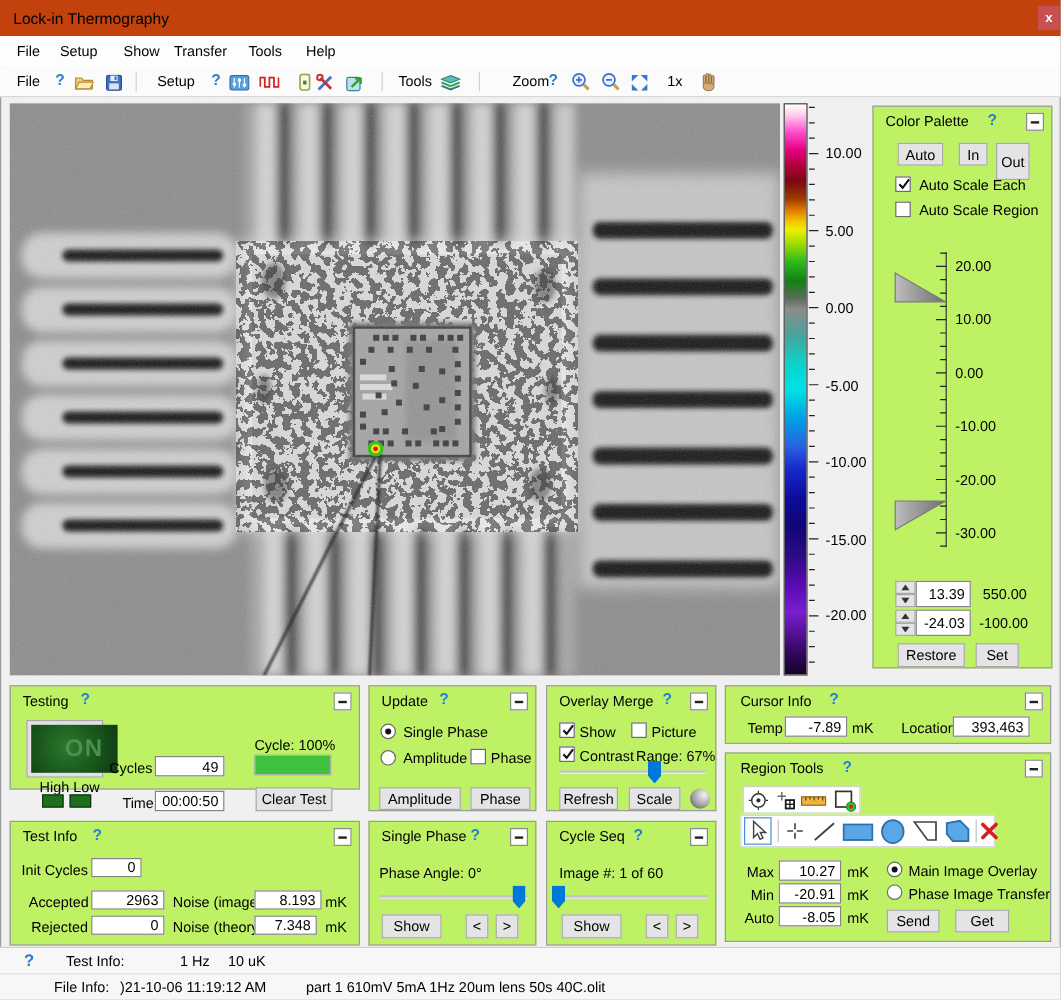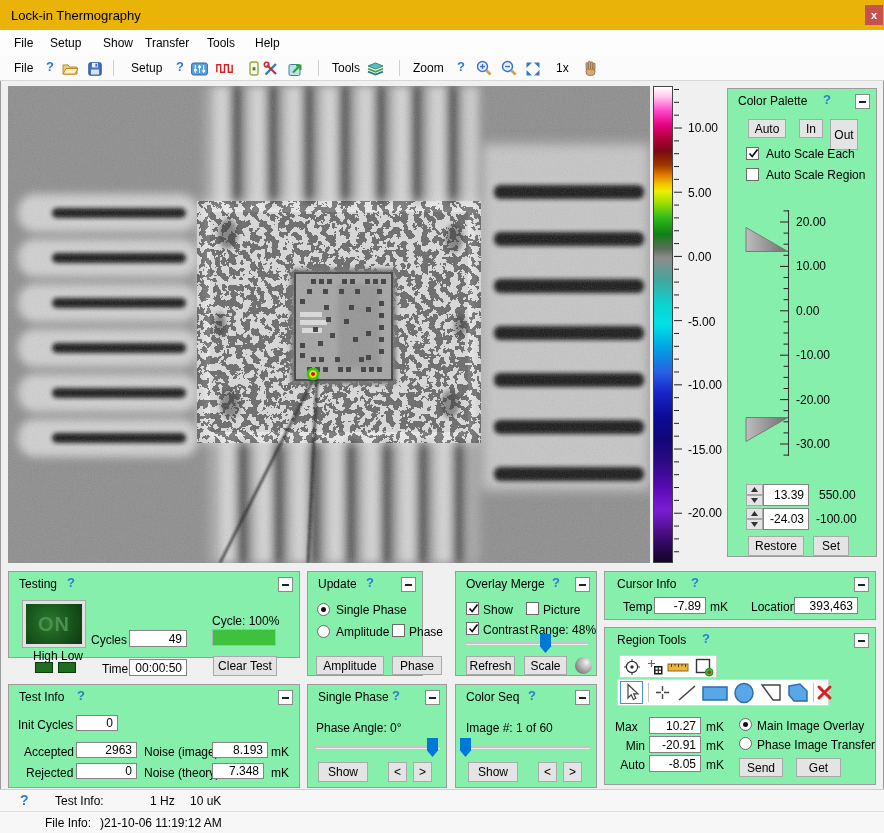--- a/index.html
+++ b/index.html
@@ -3,51 +3,51 @@
 <meta charset="utf-8">
 <style>
   html,body{margin:0;padding:0;}
   .window{position:relative;width:884px;height:833px;background:#f0f0f0;overflow:hidden;
     font-family:"Liberation Sans","DejaVu Sans",sans-serif;font-size:12px;color:#000;
     box-shadow:inset 0 0 0 1px #9a9a9a;}
   .abs{position:absolute;}
   .lbl{position:absolute;font-size:12px;white-space:nowrap;line-height:14px;}
   .q{position:absolute;color:#2b7cd3;font-weight:bold;font-size:13px;line-height:14px;}
   
-  .titlebar{position:absolute;left:0;top:0;width:884px;height:30px;background:#eab308;}
+  .titlebar{position:absolute;left:0;top:0;width:884px;height:30px;background:#c2410c;}
   .title-text{position:absolute;left:11px;top:8px;font-size:13px;}
   .close-btn{position:absolute;left:865px;top:5px;width:18px;height:20px;background:#c75050;color:#fff;
     font-size:11px;font-weight:bold;display:flex;align-items:center;justify-content:center;}
   .menubar{position:absolute;left:0;top:30px;width:884px;height:26px;background:#fdfdfd;}
   .menu-item{position:absolute;top:0;height:26px;line-height:26px;}
   .toolbar{position:absolute;left:0;top:56px;width:884px;height:25px;background:#fbfbfb;border-bottom:1px solid #d8d8d8;box-sizing:border-box;}
   .tb-lbl{position:absolute;top:5px;font-size:12px;}
   .tb-ico{position:absolute;top:4px;width:17px;height:17px;display:flex;align-items:center;justify-content:center;}
   .tb-sep{position:absolute;top:4px;width:1px;height:16px;background:#d0d0d0;}
   .tb-q{top:4px;}
   
-  .panel{position:absolute;border:1px solid #9c9c9c;background:#86efac;box-sizing:border-box;}
+  .panel{position:absolute;border:1px solid #9c9c9c;background:#bef264;box-sizing:border-box;}
   .ptitle{position:absolute;left:10px;top:5px;font-size:12px;white-space:nowrap;}
   .minbox{position:absolute;right:6px;top:5px;width:15px;height:15px;border:1px solid #8a8a8a;background:#fdfdfd;box-sizing:border-box;}
   .minbox::after{content:"";position:absolute;left:3px;right:3px;top:6px;height:2px;background:#222;}
   .btn{position:absolute;background:#e4e4e4;border:1px solid #a9a9a9;box-sizing:border-box;
     display:flex;align-items:center;justify-content:center;font-size:12px;white-space:nowrap;}
   .fld{position:absolute;background:#fff;border:1px solid #848484;box-sizing:border-box;
     display:flex;align-items:center;justify-content:flex-end;padding:0 4px;font-size:12px;}
   .cb{position:absolute;width:13px;height:13px;background:#fff;border:1px solid #6a6a6a;box-sizing:border-box;}
   .cb svg{position:absolute;left:0;top:-1px;}
   .rb{position:absolute;width:13px;height:13px;border:1px solid #6a6a6a;border-radius:50%;background:#fff;box-sizing:border-box;}
   .rb.sel::after{content:"";position:absolute;left:3px;top:3px;width:5px;height:5px;border-radius:50%;background:#111;}
   .track{position:absolute;height:2px;background:#c4c4c4;border-bottom:1px solid #ececec;}
   .thumb{position:absolute;width:11px;height:19px;background:#0078d7;
     clip-path:polygon(0 0,100% 0,100% 66%,50% 100%,0 66%);}
   
   .onframe{position:absolute;border:1px solid #a8a8a8;background:#e2e2e2;padding:3px;box-sizing:border-box;}
   .onbox{width:100%;height:100%;background:radial-gradient(circle at 42% 45%, #2c7a2e 0%, #1b5c1e 45%, #0d3a10 100%);
-    color:#4e8f50;font-weight:bold;font-size:20px;display:flex;align-items:center;justify-content:center;letter-spacing:1px;}
+    color:#4e8f50;font-weight:bold;font-size:20px;display:flex;align-items:center;justify-content:center;letter-spacing:1px;padding-left:16px;}
   .gled{position:absolute;width:18px;height:11px;background:#1d6e1f;border:1px solid #0b3b0d;box-sizing:border-box;}
   .prog{position:absolute;border:1px solid #b2b2b2;background:#3ec23e;box-sizing:border-box;}
   .sphere{position:absolute;width:17px;height:17px;border-radius:50%;
     background:radial-gradient(circle at 68% 32%, #f2f2f2 0%, #a8a8a8 50%, #4e4e4e 100%);}
   
   .cbar{position:absolute;left:653px;top:86px;width:20px;height:477px;box-sizing:border-box;border:1px solid #444;
     background:linear-gradient(to bottom,
       #ffffff 0%, #ffc8ec 2%, #ff48cc 5%, #e60080 8%, #b80040 10.5%, #7c0814 13.5%,
       #9c3a00 16.5%, #e07800 18.5%, #f2c400 20.5%, #ecf000 22%, #9cdc00 24.5%, #30bc1c 27.5%,
       #108014 31%, #5a6e5a 34%, #8c8c8c 36%, #46a49c 40.5%, #0cd2cc 45.5%, #00e2e6 50%,
@@ -137,21 +137,21 @@
     <span class="tb-sep" style="left:318px"></span>
     <span class="tb-lbl" style="left:332px">Tools</span>
     <span class="tb-ico" style="left:367px">
       <svg width="17" height="14" viewBox="0 0 17 14">
           <path d="M8.5,1 L16,4 8.5,7 1,4 z" fill="#5cc0b8" stroke="#2a8a80"></path>
           <path d="M1,6.8 L8.5,9.8 16,6.8" fill="none" stroke="#3aa04a" stroke-width="1.7"></path>
           <path d="M1,9.6 L8.5,12.6 16,9.6" fill="none" stroke="#2a7a8a" stroke-width="1.7"></path>
         </svg>
     </span>
     <span class="tb-sep" style="left:399px"></span>
-    <span class="tb-lbl" style="left:413px">Zoom</span>
+    <span class="tb-lbl" style="left:427px">Zoom</span>
     <span class="q tb-q" style="left:457px">?</span>
     <span class="tb-ico" style="left:476px">
       <svg width="17" height="17" viewBox="0 0 17 17">
           <circle cx="6.5" cy="6.5" r="5" fill="#eaf2fb" stroke="#3a6fd8" stroke-width="1.4"></circle>
           <line x1="4" y1="6.5" x2="9" y2="6.5" stroke="#3a6fd8" stroke-width="1.4"></line>
           <line x1="6.5" y1="4" x2="6.5" y2="9" stroke="#3a6fd8" stroke-width="1.4"></line>
           <line x1="10.5" y1="10.5" x2="14.5" y2="14.5" stroke="#c9a24a" stroke-width="2.6"></line>
         </svg>
     </span>
     <span class="tb-ico" style="left:501px">
@@ -509,21 +509,21 @@
     <div class="gled" style="left:49px;top:90px"></div>
     <span class="lbl" style="left:82px;top:61px">Cycles</span>
     <div class="fld" style="left:120px;top:58px;width:58px;height:17px">49</div>
     <span class="lbl" style="left:203px;top:42px">Cycle: 100%</span>
     <div class="prog" style="left:203px;top:57px;width:64px;height:17px"></div>
     <span class="lbl" style="left:93px;top:90px">Time</span>
     <div class="fld" style="left:120px;top:87px;width:58px;height:17px">00:00:50</div>
     <div class="btn" style="left:204px;top:84px;width:64px;height:20px">Clear Test</div>
   </div>
 
-  <div class="panel" style="left:307px;top:571px;width:116px;height:105px">
+  <div class="panel" style="left:307px;top:571px;width:140px;height:105px">
     <span class="ptitle">Update</span>
     <span class="q" style="left:58px;top:4px">?</span>
     <div class="minbox"></div>
     <span class="rb sel" style="left:9px;top:31px"></span>
     <span class="lbl" style="left:28px;top:31px">Single Phase</span>
     <span class="rb" style="left:9px;top:53px"></span>
     <span class="lbl" style="left:28px;top:53px">Amplitude</span>
     <span class="cb" style="left:84px;top:52px"></span>
     <span class="lbl" style="left:101px;top:53px">Phase</span>
     <div class="btn" style="left:8px;top:84px;width:68px;height:19px">Amplitude</div>
@@ -541,21 +541,21 @@
     </span>
     <span class="lbl" style="left:27px;top:31px">Show</span>
     <span class="cb" style="left:70px;top:30px"></span>
     <span class="lbl" style="left:87px;top:31px">Picture</span>
     <span class="cb" style="left:10px;top:50px">
       <svg width="13" height="13" viewBox="0 0 13 13">
           <path d="M2.5,6.5 L5.2,9.5 L10.5,2.5" fill="none" stroke="#111" stroke-width="1.7"></path>
         </svg>
     </span>
     <span class="lbl" style="left:27px;top:51px">Contrast</span>
-    <span class="lbl" style="left:74px;top:51px">Range: 48%</span>
+    <span class="lbl" style="left:74px;top:51px">Range: 67%</span>
     <div class="track" style="left:10px;top:70px;width:122px"></div>
     <div class="thumb" style="left:84px;top:62px"></div>
     <div class="btn" style="left:10px;top:84px;width:49px;height:19px">Refresh</div>
     <div class="btn" style="left:68px;top:84px;width:43px;height:19px">Scale</div>
     <div class="sphere" style="left:119px;top:85px"></div>
   </div>
 
   <div class="panel" style="left:604px;top:571px;width:272px;height:49px">
     <span class="ptitle" style="left:12px">Cursor Info</span>
     <span class="q" style="left:86px;top:4px">?</span>
@@ -645,21 +645,21 @@
             <polygon points="3,4 14,2 21,9 21,19 8,19 3,13" fill="#5aa7e8" stroke="#2a6fae" stroke-width="1.5"></polygon>
           </svg>
       </span>
       <span class="icon-abs" style="left:195px;top:3px;width:1px;height:19px;background:#c4c4c4"></span>
       <span class="icon-abs" style="left:198px;top:4px">
         <svg width="17" height="17" viewBox="0 0 17 17">
             <path d="M3,3 L14,14 M14,3 L3,14" stroke="#d42020" stroke-width="3" stroke-linecap="round"></path>
           </svg>
       </span>
     </div>
-    <span class="lbl" style="left:10px;top:92px;width:30px;text-align:left">Max</span>
+    <span class="lbl" style="left:10px;top:92px;width:30px;text-align:right">Max</span>
     <div class="fld" style="left:44px;top:89px;width:52px;height:17px">10.27</div>
     <span class="lbl" style="left:101px;top:92px">mK</span>
     <span class="lbl" style="left:10px;top:111px;width:30px;text-align:right">Min</span>
     <div class="fld" style="left:44px;top:108px;width:52px;height:17px">-20.91</div>
     <span class="lbl" style="left:101px;top:111px">mK</span>
     <span class="lbl" style="left:10px;top:130px;width:30px;text-align:right">Auto</span>
     <div class="fld" style="left:44px;top:127px;width:52px;height:17px">-8.05</div>
     <span class="lbl" style="left:101px;top:130px">mK</span>
     <span class="rb sel" style="left:134px;top:90px"></span>
     <span class="lbl" style="left:152px;top:91px">Main Image Overlay</span>
@@ -693,34 +693,35 @@
     <div class="minbox"></div>
     <span class="lbl" style="left:8px;top:36px">Phase Angle: 0°</span>
     <div class="track" style="left:8px;top:61px;width:124px"></div>
     <div class="thumb" style="left:119px;top:53px"></div>
     <div class="btn" style="left:10px;top:77px;width:50px;height:20px">Show</div>
     <div class="btn" style="left:80px;top:77px;width:19px;height:20px">&lt;</div>
     <div class="btn" style="left:105px;top:77px;width:19px;height:20px">&gt;</div>
   </div>
 
   <div class="panel" style="left:455px;top:684px;width:142px;height:104px">
-    <span class="ptitle">Color Seq</span>
+    <span class="ptitle">Cycle Seq</span>
     <span class="q" style="left:72px;top:4px">?</span>
     <div class="minbox"></div>
     <span class="lbl" style="left:10px;top:36px">Image #: 1 of 60</span>
     <div class="track" style="left:8px;top:61px;width:126px"></div>
     <div class="thumb" style="left:4px;top:53px"></div>
     <div class="btn" style="left:12px;top:77px;width:50px;height:20px">Show</div>
     <div class="btn" style="left:82px;top:77px;width:19px;height:20px">&lt;</div>
     <div class="btn" style="left:107px;top:77px;width:19px;height:20px">&gt;</div>
   </div>
 
   <div class="statusbar">
     <span class="q" style="left:20px;top:3px;font-size:14px">?</span>
     <span class="rowtxt" style="left:55px;top:4px">Test Info:</span>
     <span class="rowtxt" style="left:150px;top:4px">1 Hz</span>
     <span class="rowtxt" style="left:190px;top:4px">10 uK</span>
     <div class="status-div"></div>
     <span class="rowtxt" style="left:45px;top:26px">File Info:</span>
     <span class="rowtxt" style="left:100px;top:26px">)21-10-06 11:19:12 AM</span>
+    <span class="rowtxt" style="left:255px;top:26px">part 1 610mV 5mA 1Hz 20um lens 50s 40C.olit</span>
   </div>
 
 </div>
 
 </body></html>

